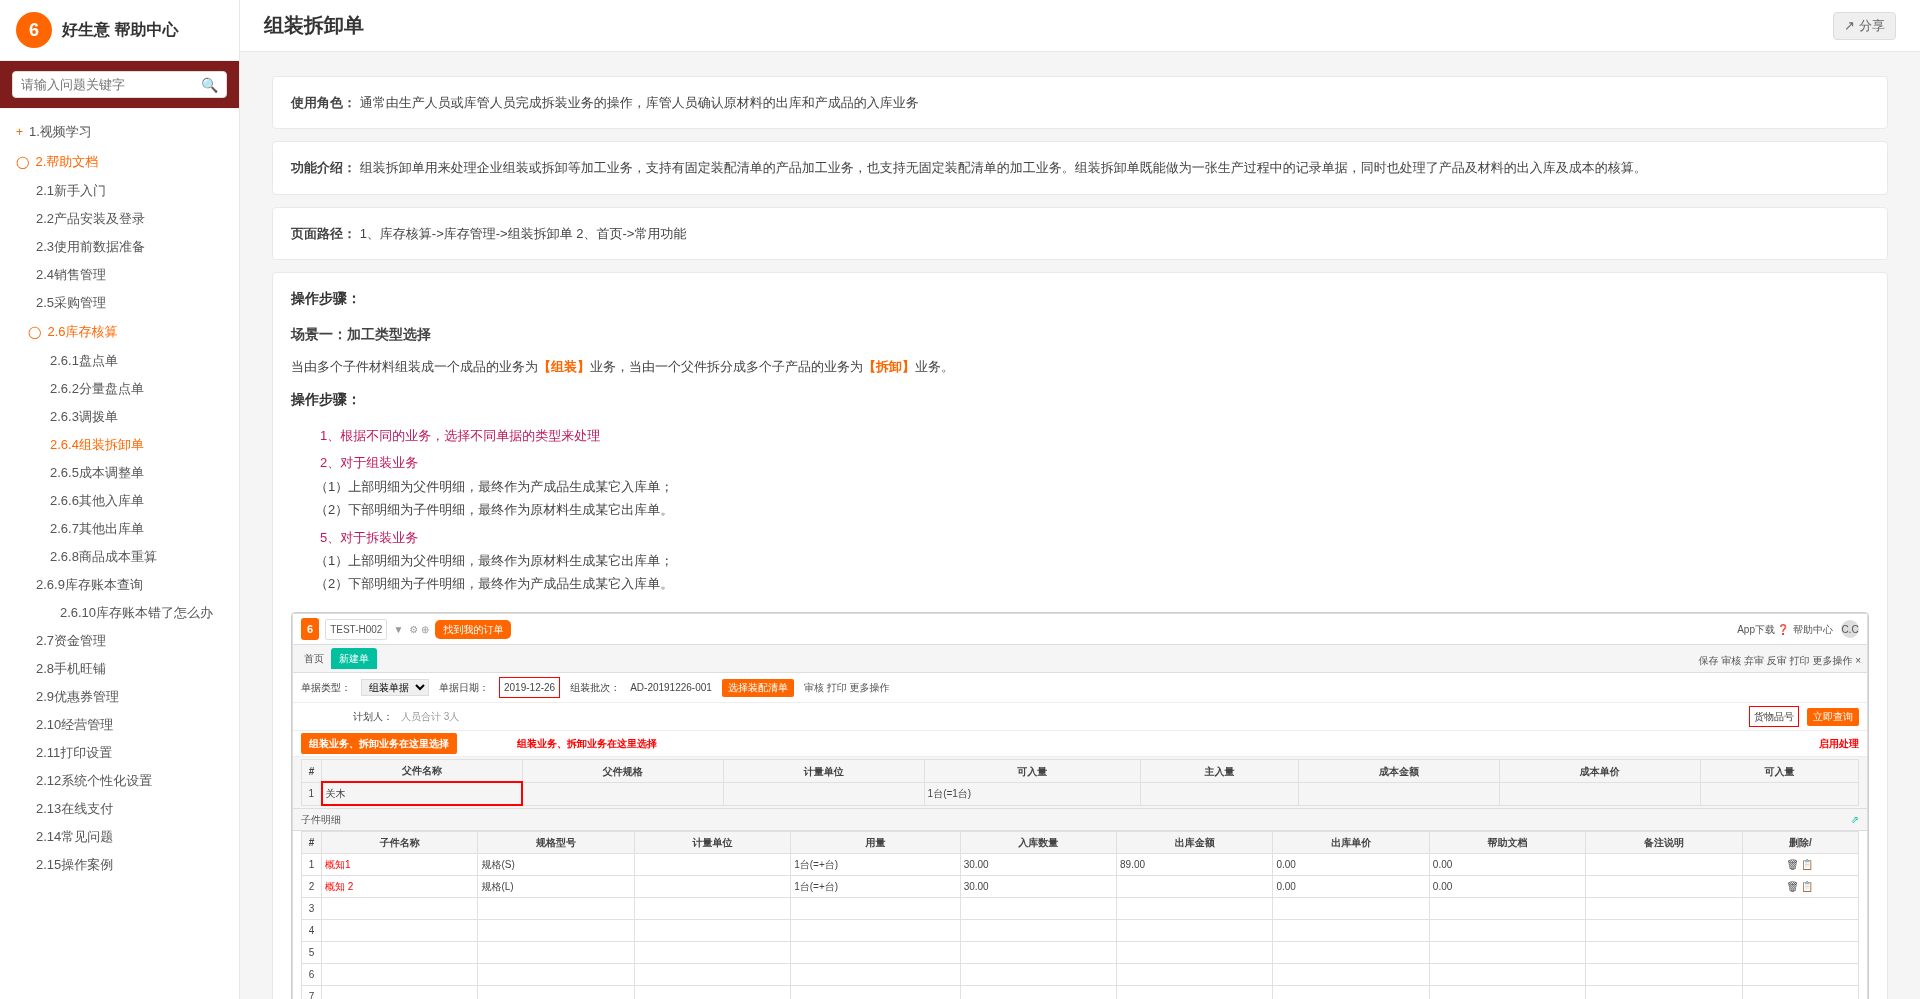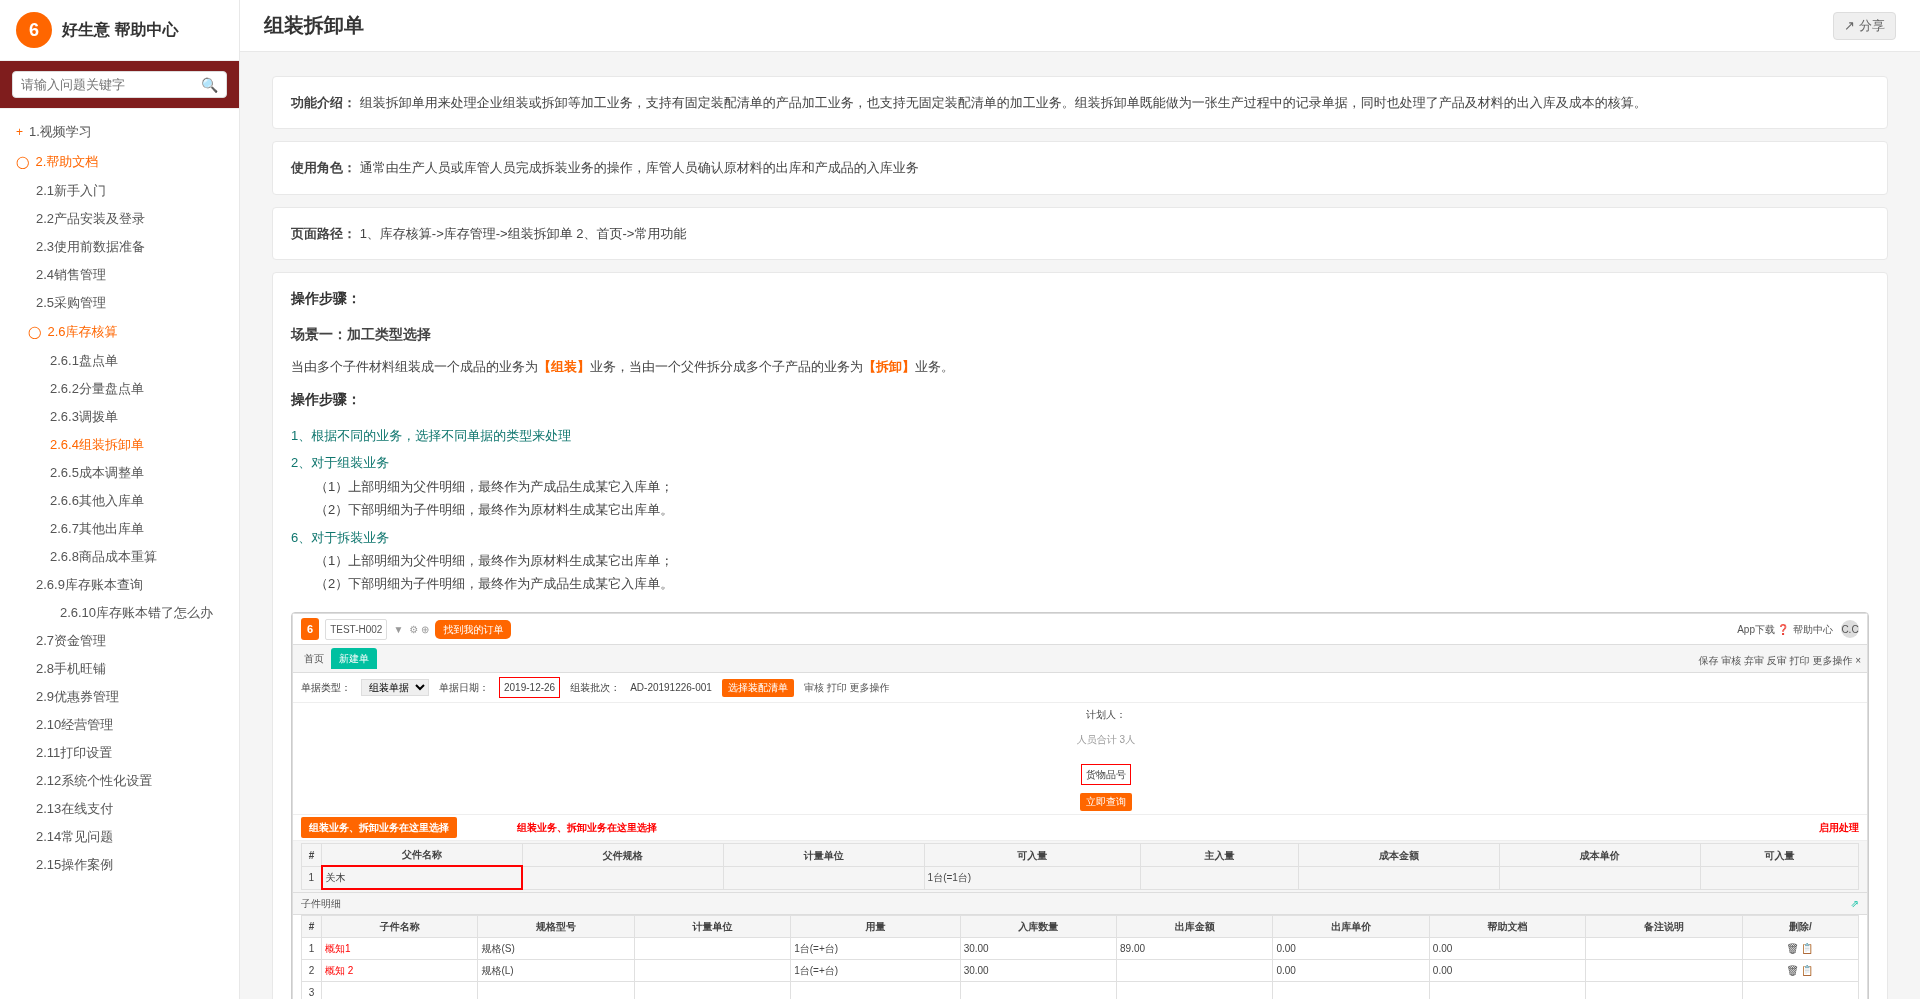--- a/index.html
+++ b/index.html
@@ -109,21 +109,21 @@
       margin-bottom: 12px;
       font-size: 13px;
       line-height: 1.7;
       color: #444;
     }
     .section-title {
       font-size: 14px; font-weight: bold; color: #333; margin-bottom: 12px;
     }
     .highlight { color: #f60; font-weight: 600; }
     .content-text { font-size: 13px; line-height: 1.8; color: #444; }
-    .step-number { font-size: 13px; color: #0f766e; line-height: 1.8; }
+    .step-number { font-size: 13px; color: #be185d; line-height: 1.8; margin-left: 29px; }
     .sub-step { padding-left: 24px; font-size: 13px; color: #444; line-height: 1.8; }
 
     
     .screenshot-container {
       background: #e8e8e8;
       border: 1px solid #ccc;
       border-radius: 4px;
       margin-top: 16px;
       overflow: hidden;
       position: relative;
@@ -210,48 +210,48 @@
     <span class="top-bar-title">组装拆卸单</span>
     <button class="share-btn">
       <span>↗</span>
       <span>分享</span>
     </button>
   </div>
 
   <div class="content-area">
 
     <div class="info-block">
+      <span class="content-text" style="font-weight:bold;">使用角色：</span>
+      <span class="content-text">通常由生产人员或库管人员完成拆装业务的操作，库管人员确认原材料的出库和产成品的入库业务</span>
+    </div>
+
+    <div class="info-block">
       <span class="content-text" style="font-weight:bold;">功能介绍：</span>
       <span class="content-text">组装拆卸单用来处理企业组装或拆卸等加工业务，支持有固定装配清单的产品加工业务，也支持无固定装配清单的加工业务。组装拆卸单既能做为一张生产过程中的记录单据，同时也处理了产品及材料的出入库及成本的核算。</span>
-    </div>
-
-    <div class="info-block">
-      <span class="content-text" style="font-weight:bold;">使用角色：</span>
-      <span class="content-text">通常由生产人员或库管人员完成拆装业务的操作，库管人员确认原材料的出库和产成品的入库业务</span>
     </div>
 
     <div class="info-block">
       <span class="content-text" style="font-weight:bold;">页面路径：</span>
       <span class="content-text">1、库存核算-&gt;库存管理-&gt;组装拆卸单  2、首页-&gt;常用功能</span>
     </div>
 
     <div class="info-block">
       <div class="section-title">操作步骤：</div>
 
       <div style="font-size:14px;font-weight:bold;margin-bottom:8px;">场景一：加工类型选择</div>
       <div class="content-text" style="margin-bottom:10px;">
         当由多个子件材料组装成一个成品的业务为<span class="highlight">【组装】</span>业务，当由一个父件拆分成多个子产品的业务为<span class="highlight">【拆卸】</span>业务。
       </div>
 
       <div class="section-title">操作步骤：</div>
       <div class="step-number">1、根据不同的业务，选择不同单据的类型来处理</div>
       <div class="step-number" style="margin-top:4px;">2、对于组装业务</div>
       <div class="sub-step">（1）上部明细为父件明细，最终作为产成品生成某它入库单；</div>
       <div class="sub-step">（2）下部明细为子件明细，最终作为原材料生成某它出库单。</div>
-      <div class="step-number" style="margin-top:4px;">6、对于拆装业务</div>
+      <div class="step-number" style="margin-top:4px;">5、对于拆装业务</div>
       <div class="sub-step">（1）上部明细为父件明细，最终作为原材料生成某它出库单；</div>
       <div class="sub-step">（2）下部明细为子件明细，最终作为产成品生成某它入库单。</div>
 
       <div class="screenshot-container" style="margin-top:16px;">
         <div class="mock-ui" style="background:#e8e8e8;">
 
           <div style="background:#fff;padding:4px 8px;display:flex;align-items:center;justify-content:space-between;border-bottom:1px solid #ddd;">
             <div style="display:flex;align-items:center;gap:6px;">
               <div style="background:#f60;color:#fff;border-radius:3px;padding:2px 6px;font-size:11px;font-weight:bold;">6</div>
               <span style="font-size:10px;color:#555;border:1px solid #ddd;padding:1px 4px;border-radius:2px;">TEST-H002</span>
@@ -277,21 +277,21 @@
             <span>单据类型：</span>
             <select style="font-size:10px;padding:1px 3px;border:1px solid #ddd;"><option>组装单据</option></select>
             <span>单据日期：</span>
             <span style="border:1px solid red;padding:1px 4px;font-size:10px;">2019-12-26</span>
             <span>组装批次：</span>
             <span style="font-size:10px;">AD-20191226-001</span>
             <button style="background:#f60;color:#fff;border:none;padding:2px 6px;font-size:10px;border-radius:2px;">选择装配清单</button>
             <span style="font-size:10px;color:#555;">审核 打印 更多操作</span>
           </div>
 
-          <div style="background:#fff;padding:3px 8px 3px 60px;display:flex;align-items:center;gap:8px;font-size:10px;border-bottom:1px solid #eee;flex-direction:column;">
+          <div style="background:#fff;padding:3px 8px 3px 60px;display:flex;align-items:center;gap:8px;font-size:10px;border-bottom:1px solid #eee;">
             <span>计划人：</span>
             <span style="font-size:10px;color:#999;">人员合计 3人</span>
             <span style="flex:1;"></span>
             <span style="border:1px solid red;padding:1px 4px;font-size:10px;">货物品号</span>
             <button style="background:#f60;color:#fff;border:none;padding:2px 6px;font-size:10px;border-radius:2px;">立即查询</button>
           </div>
 
           <div style="position:relative;background:#fff;padding:2px 8px;font-size:10px;display:flex;align-items:center;gap:60px;border-bottom:1px solid #eee;">
             <div style="background:#f60;color:#fff;padding:2px 8px;font-size:10px;font-weight:bold;border-radius:2px;">组装业务、拆卸业务在这里选择</div>
             <span style="color:red;font-size:10px;font-weight:bold;">组装业务、拆卸业务在这里选择</span>

